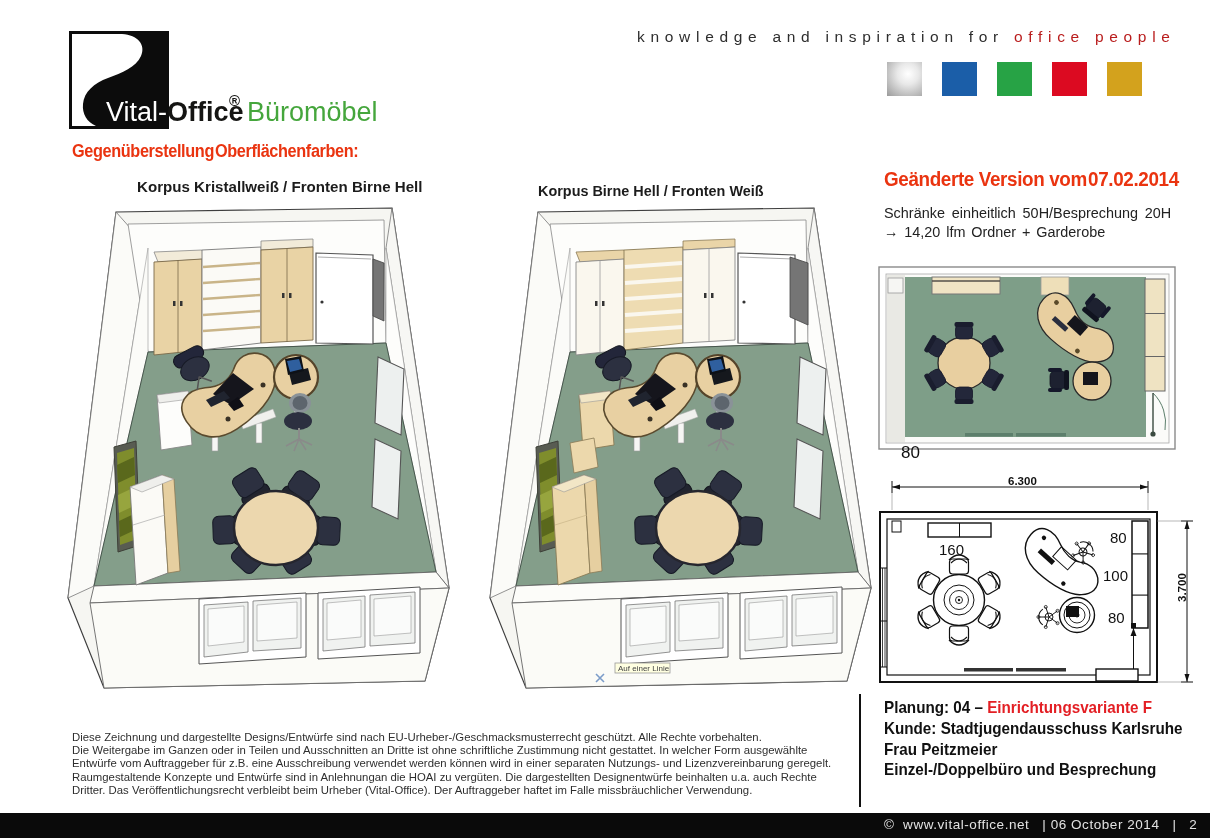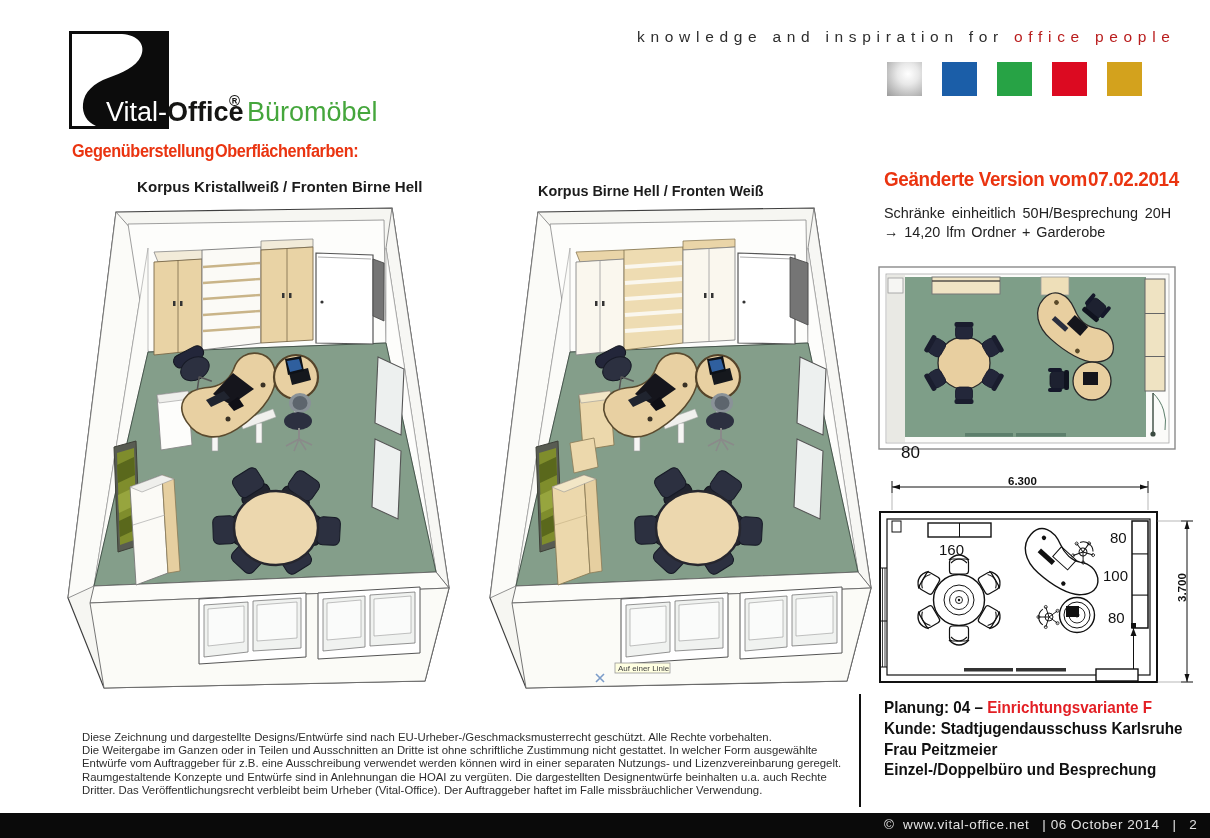--- a/index.html
+++ b/index.html
@@ -496,21 +496,21 @@
 
 <div class="abs sqz" style="left:884px;top:697px;font-size:16.2px;font-weight:bold;color:#111;line-height:20.8px;transform:scaleX(.94);transform-origin:left top;white-space:nowrap;">
 Planung: 04 – <span style="color:#e31f24;">Einrichtungsvariante F</span><br>
 Kunde: Stadtjugendausschuss Karlsruhe<br>
 Frau Peitzmeier<br>
 Einzel-/Doppelbüro und Besprechung
 </div>
 
 <div class="abs" style="left:859px;top:694px;width:2px;height:113px;background:#111;"></div>
 
-<div class="abs" style="left:72px;top:731px;font-size:11.35px;color:#2e2e2e;line-height:13.2px;white-space:nowrap;margin-left:10px;">
+<div class="abs" style="left:72px;top:731px;font-size:11.35px;color:#2e2e2e;line-height:13.2px;white-space:nowrap;">
 Diese Zeichnung und dargestellte Designs/Entwürfe sind nach EU-Urheber-/Geschmacksmusterrecht geschützt. Alle Rechte vorbehalten.<br>
 Die Weitergabe im Ganzen oder in Teilen und Ausschnitten an Dritte ist ohne schriftliche Zustimmung nicht gestattet. In welcher Form ausgewählte<br>
 Entwürfe vom Auftraggeber für z.B. eine Ausschreibung verwendet werden können wird in einer separaten Nutzungs- und Lizenzvereinbarung geregelt.<br>
 Raumgestaltende Konzepte und Entwürfe sind in Anlehnungan die HOAI zu vergüten. Die dargestellten Designentwürfe beinhalten u.a. auch Rechte<br>
 Dritter. Das Veröffentlichungsrecht verbleibt beim Urheber (Vital-Office). Der Auftraggeber haftet im Falle missbräuchlicher Verwendung.
 </div>
 
 <div class="abs" style="left:0;top:813px;width:1210px;height:25px;background:#0a0a0a;"></div>
 
 <div class="abs" style="left:884px;top:817px;font-size:13.5px;color:#e2e2e2;letter-spacing:0.55px;white-space:nowrap;">©&nbsp; www.vital-office.net &nbsp;&nbsp;| 06 October 2014 &nbsp;&nbsp;|&nbsp;&nbsp; 2</div>

